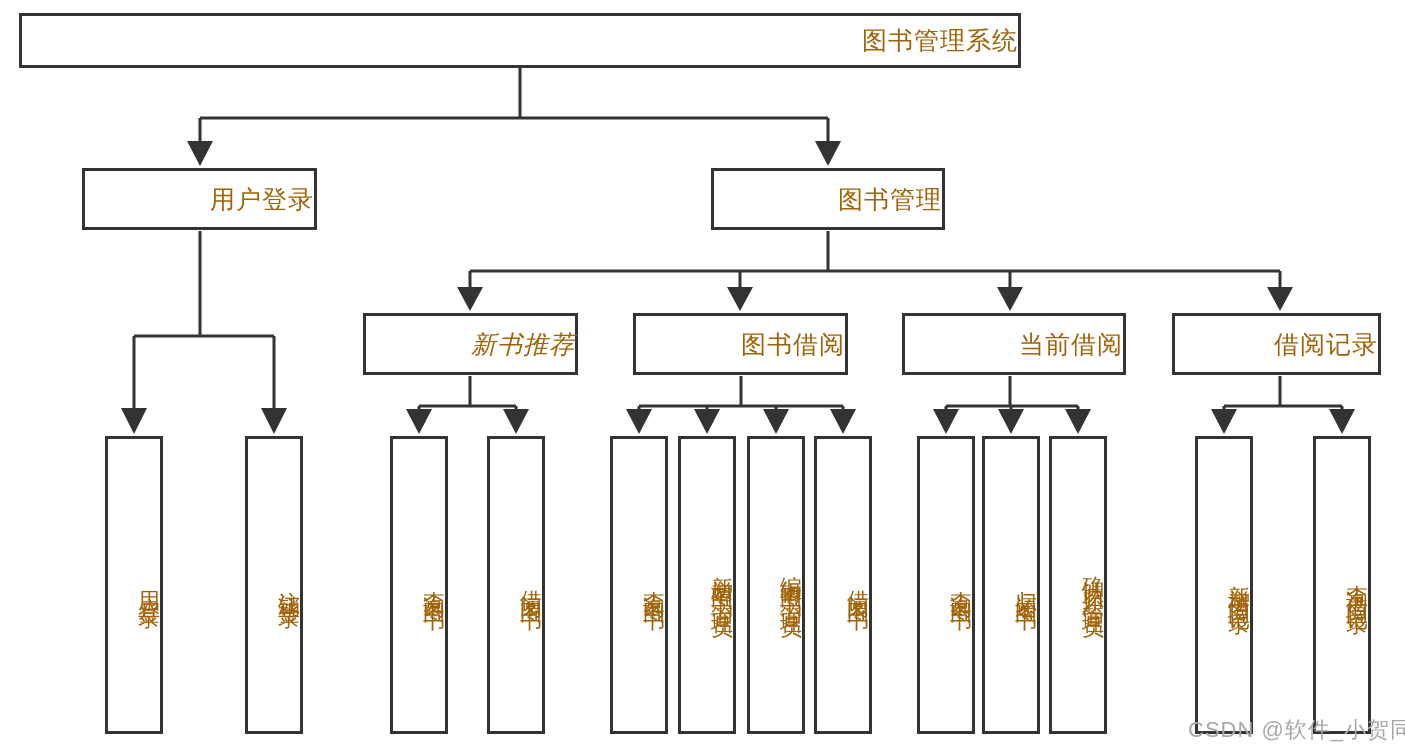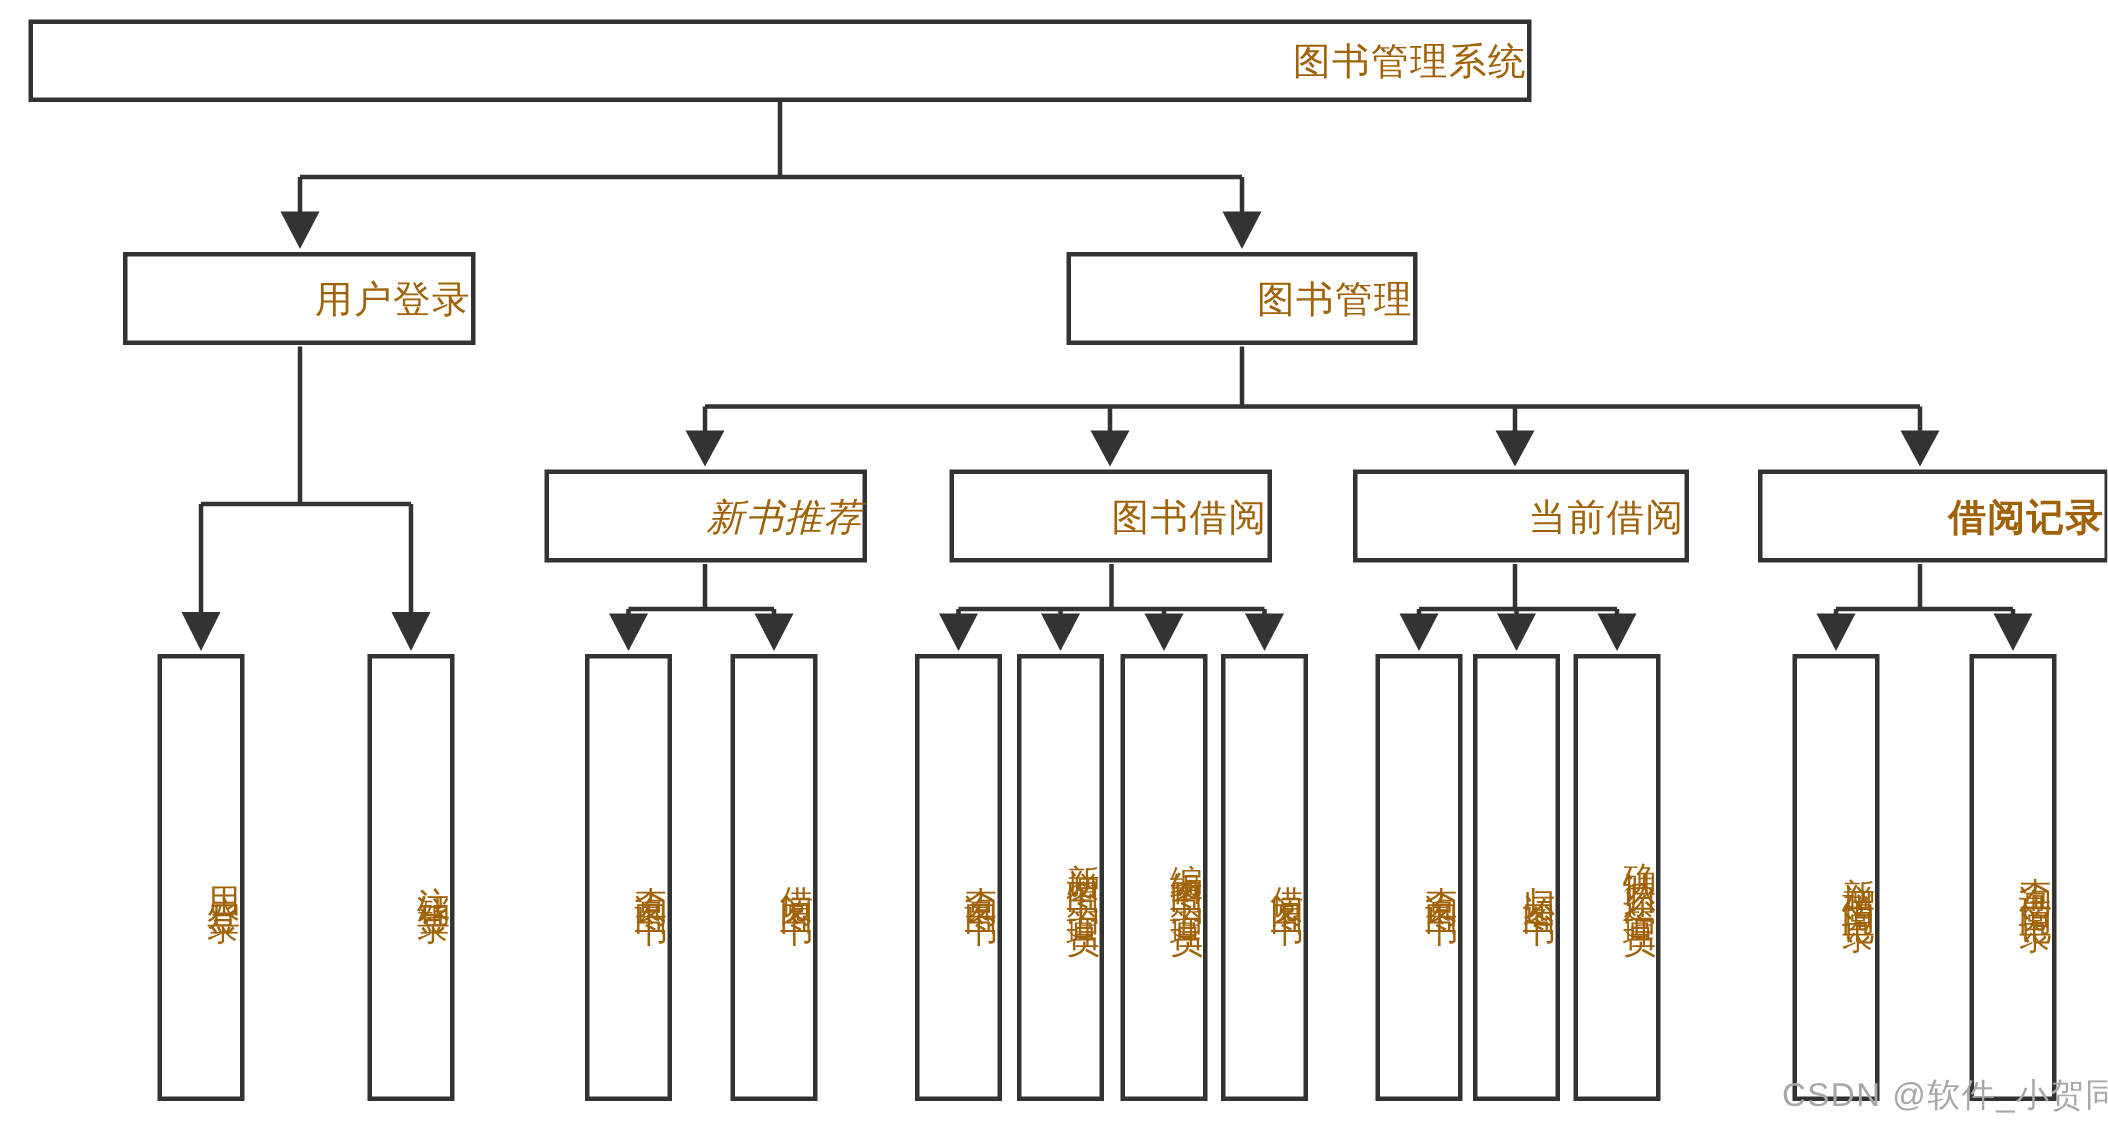--- a/index.html
+++ b/index.html
@@ -49,21 +49,21 @@
   }
   
   .n-root   { left: 19px;  top: 13px;  width: 1002px; height: 55px; }
   
   .n-l2a    { left: 82px;  top: 168px; width: 235px;  height: 62px; }
   .n-l2b    { left: 711px; top: 168px; width: 234px;  height: 62px; }
   
   .n-l3a    { left: 363px;  top: 313px; width: 215px; height: 62px; font-style: italic; }
   .n-l3b    { left: 633px;  top: 313px; width: 215px; height: 62px; }
   .n-l3c    { left: 902px;  top: 313px; width: 224px; height: 62px; }
-  .n-l3d    { left: 1172px; top: 313px; width: 234px; height: 62px; font-weight: bold; }
+  .n-l3d    { left: 1172px; top: 313px; width: 209px; height: 62px; }
   
   .n-ul1 { left: 105px;  } .n-ul2 { left: 245px;  }
   .n-nb1 { left: 390px;  } .n-nb2 { left: 487px;  }
   .n-bb1 { left: 610px;  } .n-bb2 { left: 678px;  } .n-bb3 { left: 747px;  } .n-bb4 { left: 814px;  }
   .n-cb1 { left: 917px;  } .n-cb2 { left: 982px;  } .n-cb3 { left: 1049px; }
   .n-br1 { left: 1195px; } .n-br2 { left: 1313px; }
   .leaf  { top: 436px; width: 58px; height: 298px; }
 
   .watermark {
     position: absolute;

